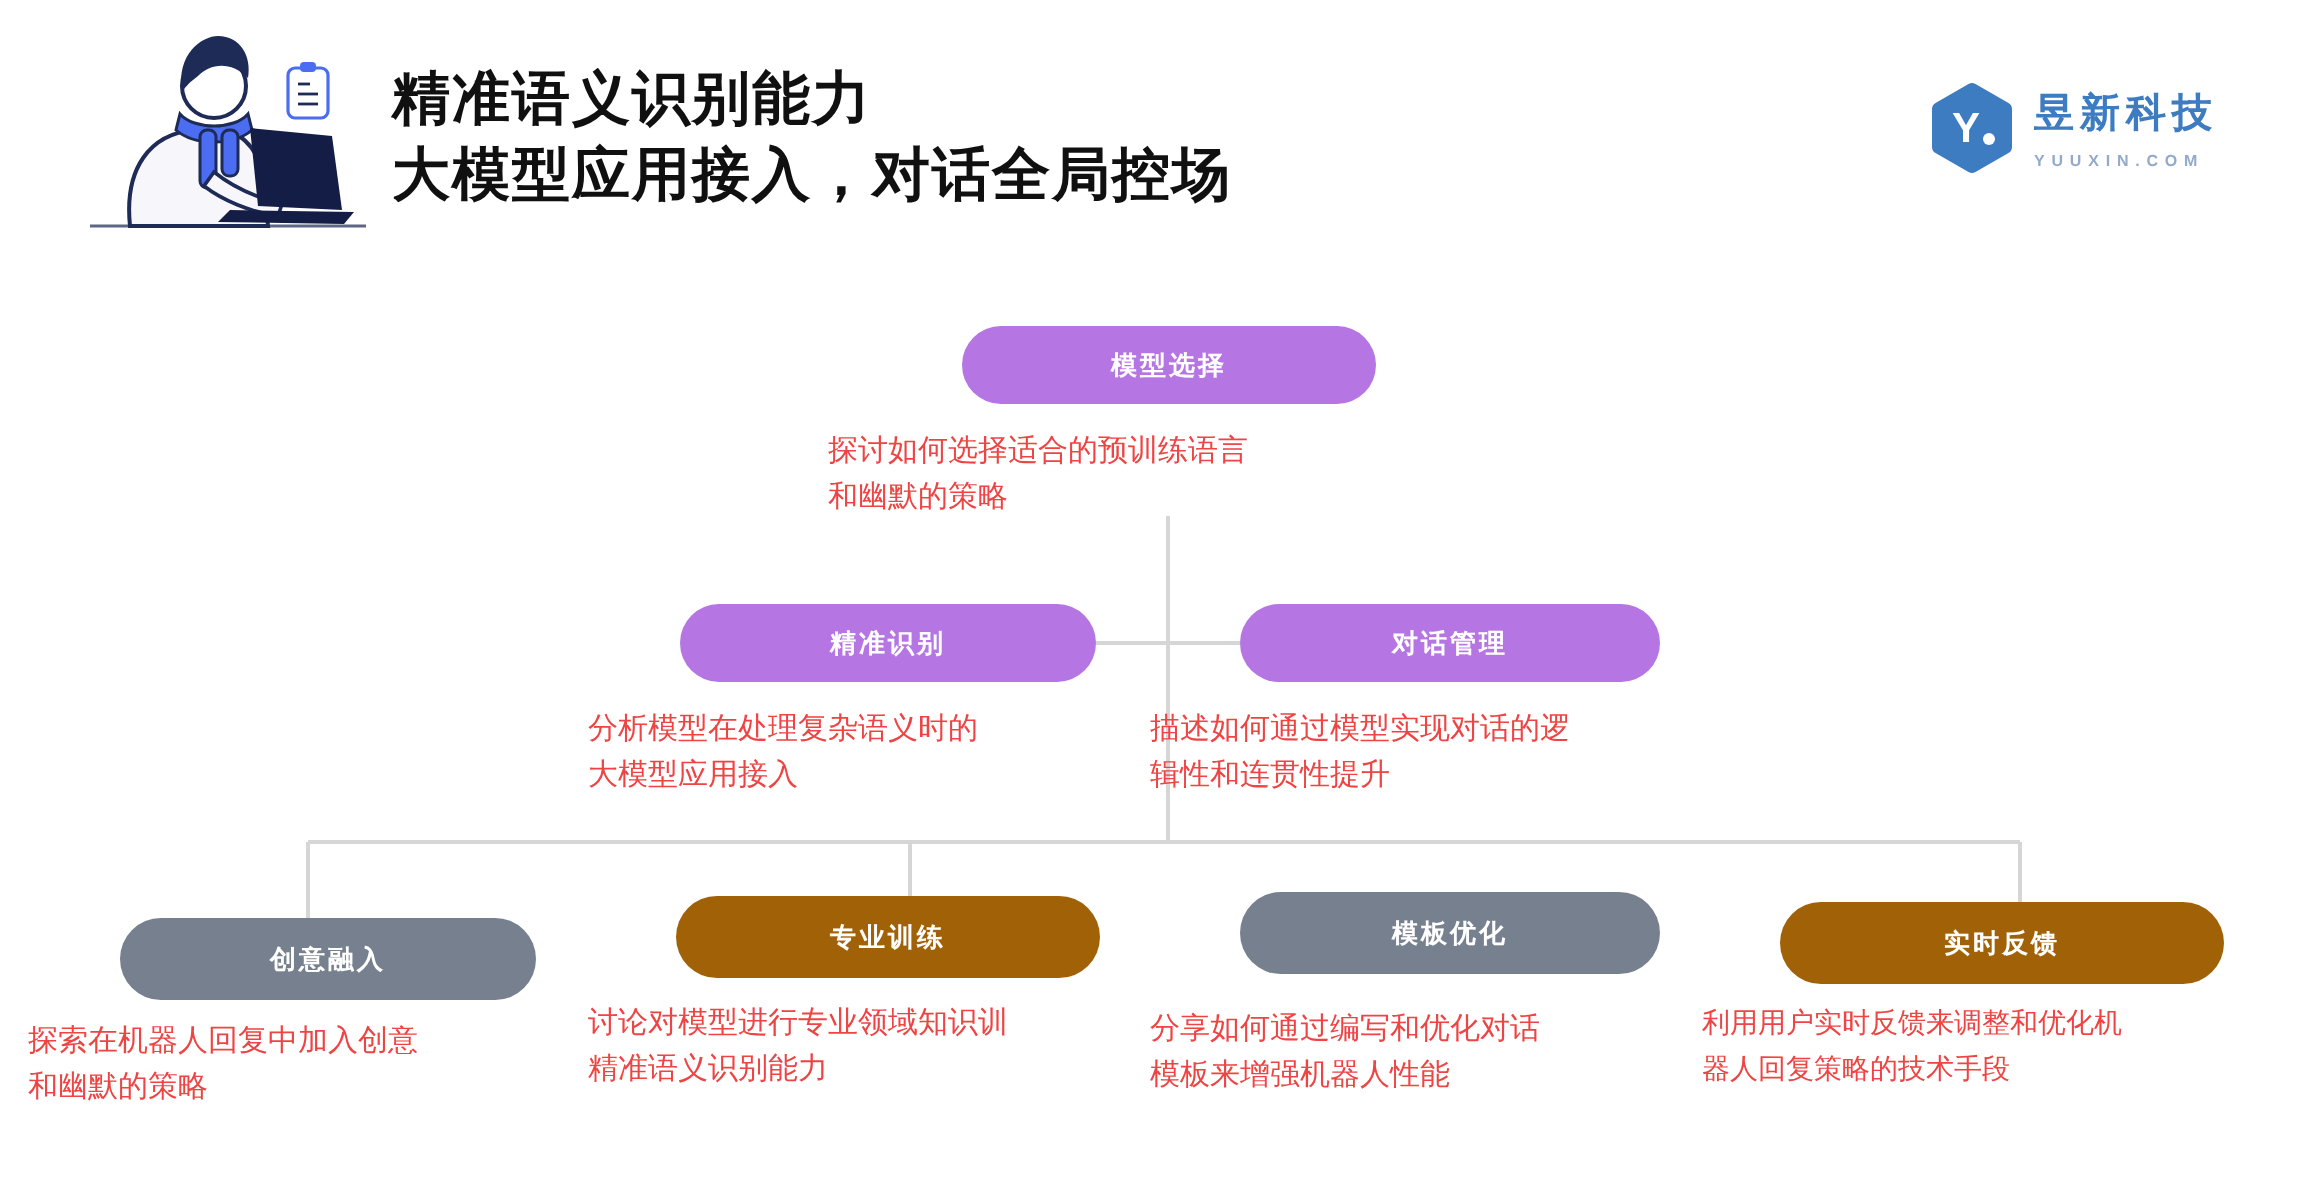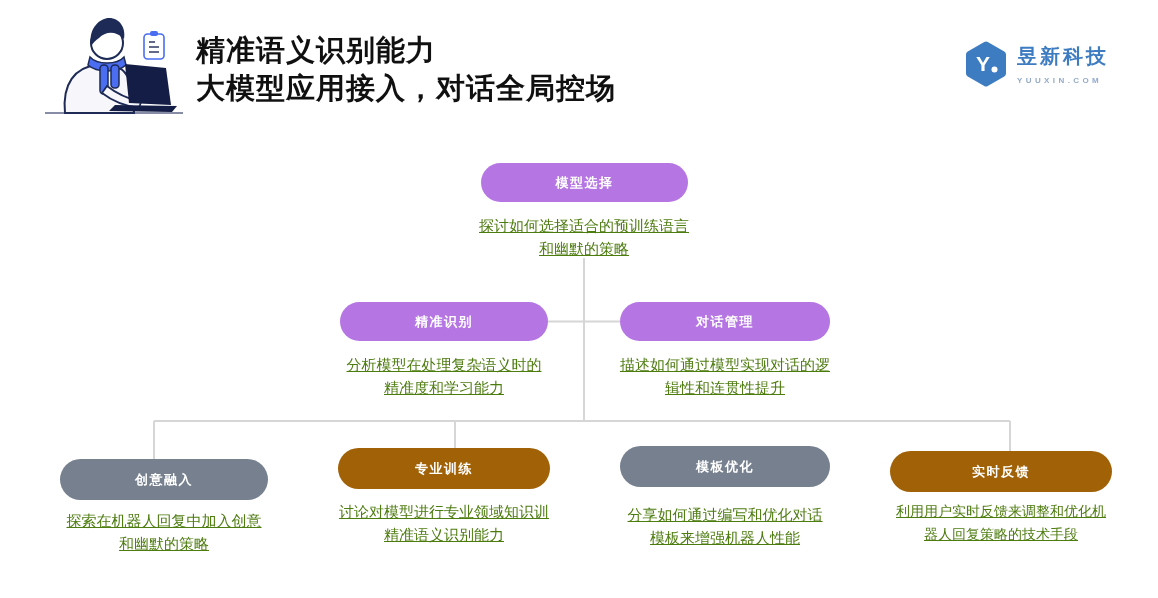--- a/index.html
+++ b/index.html
@@ -20,21 +20,21 @@
   .lines{position:absolute;left:0;top:0;width:1158px;height:598px;}
 
   
   .pill{position:absolute;border-radius:999px;display:flex;align-items:center;justify-content:center;
         color:#ffffff;font-weight:700;font-size:13px;letter-spacing:1.5px;white-space:nowrap;}
   .pill.purple{background:#b575e3;}
   .pill.slate{background:#76808f;}
   .pill.light{background:#a16207;}
 
   
-  .desc{position:absolute;text-align:center;color:#4d7c0f;font-size:15px;line-height:23px;text-decoration:underline;}
+  .desc{position:absolute;color:#ef4444;font-size:15px;line-height:23px;}
   .desc.small{font-size:14px;line-height:23px;}
   .desc div{white-space:nowrap;}
 </style>
 </head>
 <body>
 
 <div class="canvas">
 
   <svg class="illus" viewBox="0 0 138 114">
 
@@ -92,21 +92,21 @@
 
   <div class="pill purple" style="left:481px;top:163px;width:207px;height:39px;">模型选择</div>
   <div class="desc" style="left:414px;top:214px;width:340px;">
     <div>探讨如何选择适合的预训练语言</div>
     <div>和幽默的策略</div>
   </div>
 
   <div class="pill purple" style="left:340px;top:302px;width:208px;height:39px;">精准识别</div>
   <div class="desc" style="left:294px;top:353px;width:300px;">
     <div>分析模型在处理复杂语义时的</div>
-    <div>精准度和学习能力</div>
+    <div>大模型应用接入</div>
   </div>
 
   <div class="pill purple" style="left:620px;top:302px;width:210px;height:39px;">对话管理</div>
   <div class="desc" style="left:575px;top:353px;width:300px;">
     <div>描述如何通过模型实现对话的逻</div>
     <div>辑性和连贯性提升</div>
   </div>
 
   <div class="pill slate" style="left:60px;top:459px;width:208px;height:41px;">创意融入</div>
   <div class="desc" style="left:14px;top:509px;width:300px;">

